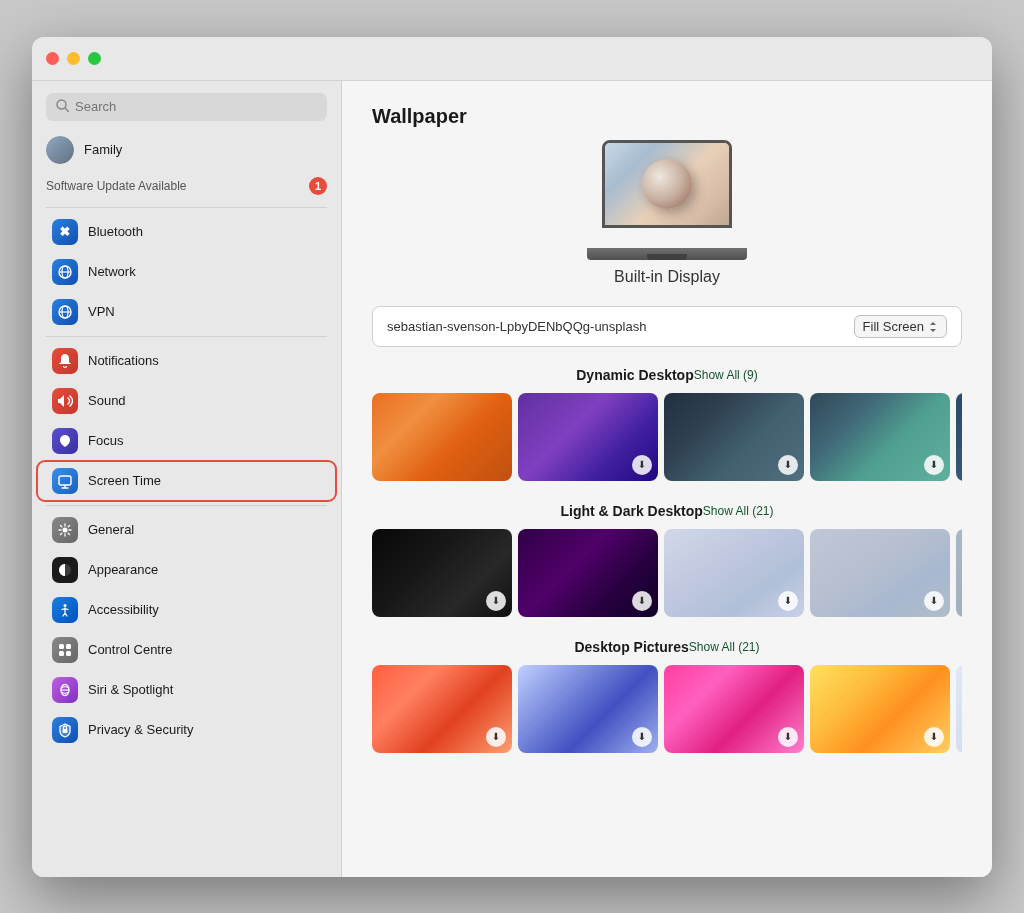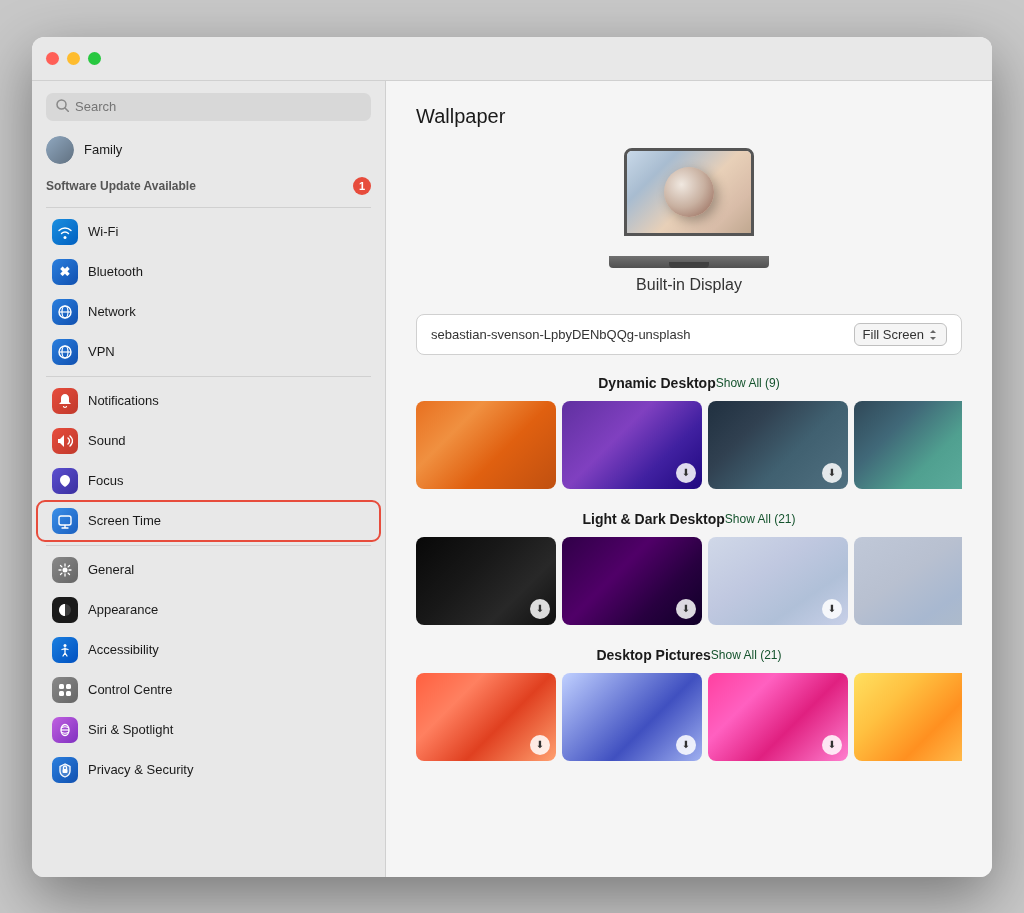--- a/index.html
+++ b/index.html
@@ -41,21 +41,21 @@
     .tl-green { background: #28c840; }
 
     .content {
       display: flex;
       flex: 1;
       overflow: hidden;
     }
 
     
     .sidebar {
-      width: 354px;
+      width: 310px;
       background: #e8e8e8;
       border-right: 1px solid #d0d0d0;
       display: flex;
       flex-direction: column;
       overflow-y: auto;
       padding-bottom: 4px;
       flex-shrink: 0;
     }
     .sidebar::-webkit-scrollbar { width: 6px; }
     .sidebar::-webkit-scrollbar-thumb { background: #bbb; border-radius: 3px; }
@@ -120,21 +120,21 @@
     }
     .family-label { font-size: 13px; color: #1a1a1a; }
 
     .software-update {
       display: flex;
       align-items: center;
       justify-content: space-between;
       padding: 8px 14px;
       cursor: pointer;
     }
-    .software-update-label { font-size: 12px; color: #555; font-weight: 700; }
+    .software-update-label { font-size: 12px; color: #555; font-weight: 400; }
     .badge {
       background: #e74c3c;
       color: white;
       border-radius: 50%;
       width: 18px; height: 18px;
       display: flex; align-items: center; justify-content: center;
       font-size: 11px; font-weight: 600;
     }
 
     .sidebar-divider {
@@ -186,23 +186,23 @@
       flex: 1;
       background: #f5f5f5;
       overflow-y: auto;
       padding: 24px 30px;
     }
     .main::-webkit-scrollbar { width: 8px; }
     .main::-webkit-scrollbar-thumb { background: #ccc; border-radius: 4px; }
 
     .main-title {
       font-size: 20px;
-      font-weight: 400;
+      font-weight: 700;
       color: #1a1a1a;
-      margin-bottom: 20px;
+      margin-bottom: 12px;
     }
 
     .display-preview {
       display: flex;
       flex-direction: column;
       align-items: center;
       margin-bottom: 20px;
     }
     .laptop-container {
       position: relative;
@@ -379,30 +379,20 @@
         <span class="family-label">Family</span>
       </div>
 
       <div class="software-update">
         <span class="software-update-label">Software Update Available</span>
         <span class="badge">1</span>
       </div>
 
       <div class="sidebar-divider"></div>
 
-      <div class="sidebar-item">
-        <div class="icon-circle icon-wifi">
-          <svg width="16" height="16" viewBox="0 0 16 16" fill="none">
-            <path d="M8 12a1.5 1.5 0 100 3 1.5 1.5 0 000-3z" fill="white"></path>
-            <path d="M4.5 9.5C5.6 8.4 6.7 8 8 8c1.3 0 2.4.4 3.5 1.5" stroke="white" stroke-width="1.4" stroke-linecap="round" fill="none"></path>
-            <path d="M2 6.5C3.7 4.8 5.7 4 8 4c2.3 0 4.3.8 6 2.5" stroke="white" stroke-width="1.4" stroke-linecap="round" fill="none"></path>
-          </svg>
-        </div>
-        <span class="sidebar-item-label">Wi-Fi</span>
-      </div>
 
       <div class="sidebar-item">
         <div class="icon-circle icon-bluetooth">
           <span style="color:white;font-size:13px;font-weight:700;">✖</span>
         </div>
         <span class="sidebar-item-label">Bluetooth</span>
       </div>
 
       <div class="sidebar-item">
         <div class="icon-circle icon-network">

